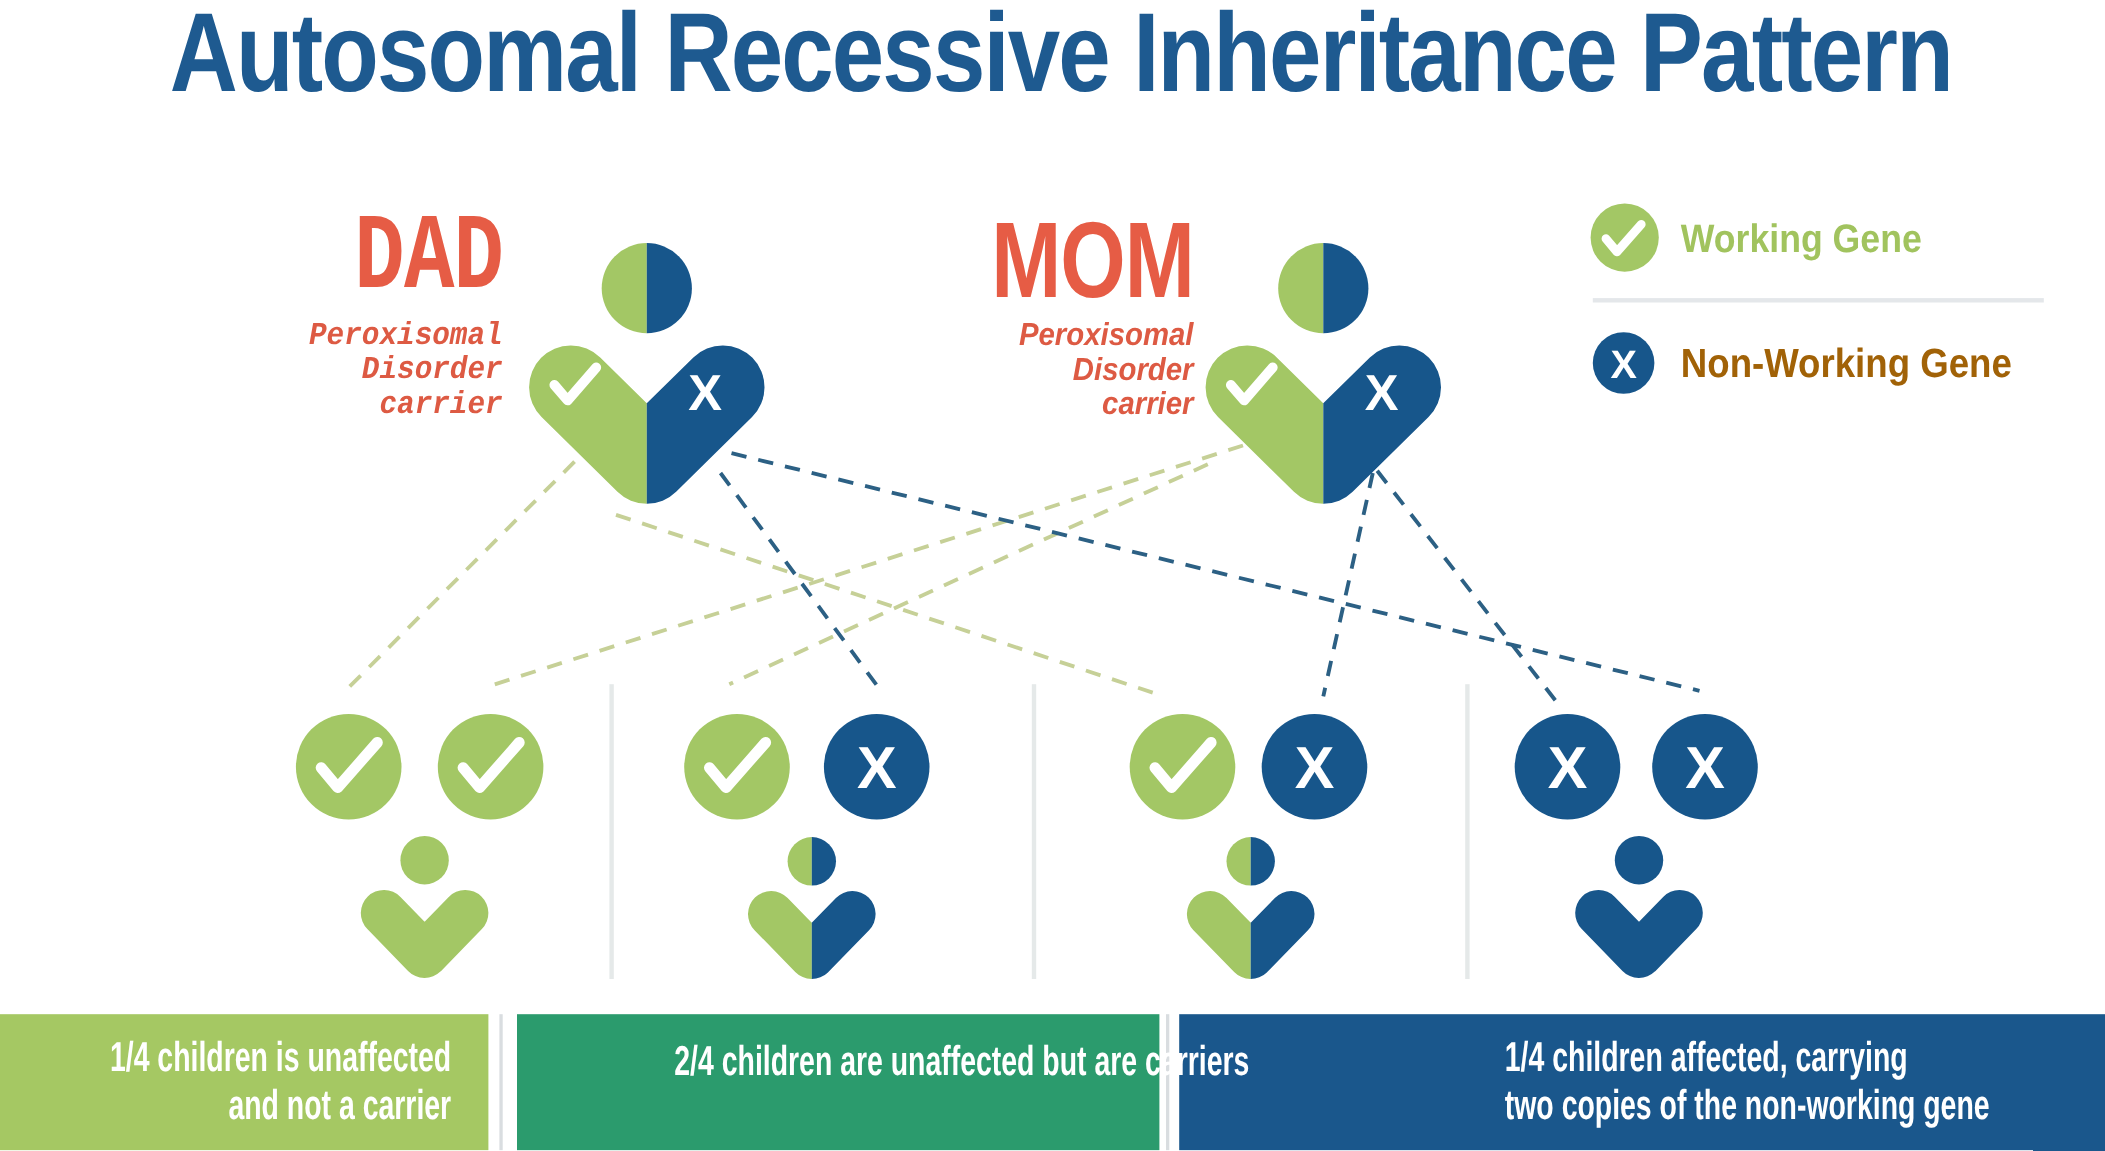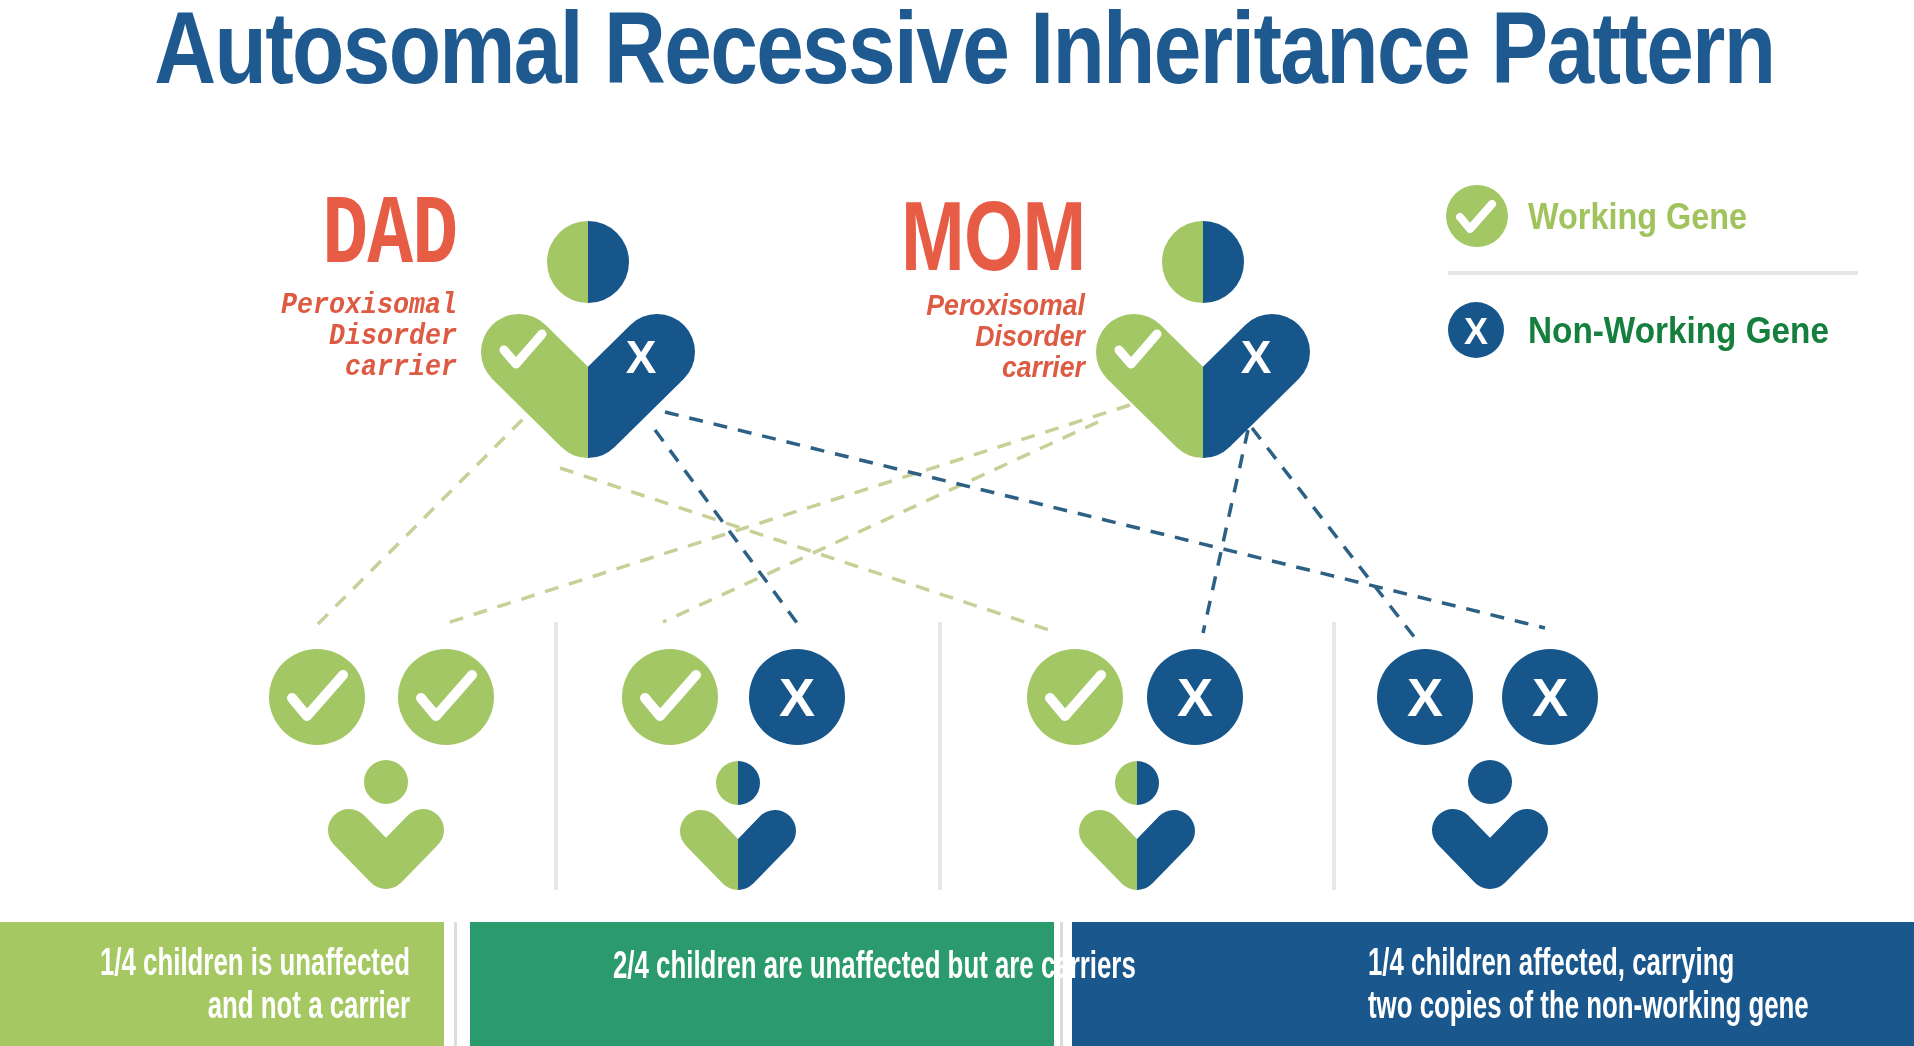--- a/index.html
+++ b/index.html
@@ -16,21 +16,21 @@
   .parent-label .pname{display:inline-block;transform:scaleX(0.78);transform-origin:right;
              font-size:98px;font-weight:bold;color:#e65c45;letter-spacing:-1px;line-height:92px;}
   .parent-label .psub{margin-top:8px;transform:scaleX(0.92);transform-origin:right;
              font-size:29px;font-weight:bold;font-style:italic;color:#dd5a43;line-height:31px;}
   .dad-label{left:157px;top:190px;width:300px;font-family:Liberation Mono, monospace;}
   .mom-label{left:785px;top:190px;width:300px;text-align:right;}
 
   .legend-label{position:absolute;white-space:nowrap;font-weight:bold;}
   .legend-label .cx{display:inline-block;transform:scaleX(0.9);transform-origin:left;}
   .legend-working{left:1528px;top:196px;font-size:36px;color:#a1c35e;}
-  .legend-nonworking{left:1528px;top:310px;font-size:37px;color:#15803d;}
+  .legend-nonworking{left:1528px;top:310px;font-size:37px;color:#a16207;}
 
   .bar{position:absolute;top:922px;height:124px;}
   .bar-1{left:0;width:444px;background:#a5c863;}
   .bar-2{left:470px;width:584px;background:#2b9b6d;}
   .bar-3{left:1072px;width:842px;background:#1a578c;}
   .bar-gap-divider{position:absolute;top:922px;width:3px;height:124px;background:#d9dde0;}
   .bar-text{position:absolute;color:#ffffff;font-weight:bold;font-size:38px;line-height:43px;white-space:nowrap;}
   .bt-1{top:941px;right:1504px;text-align:right;transform:scaleX(0.68);transform-origin:right;}
   .bt-2{top:944px;left:613px;transform:scaleX(0.68);transform-origin:left;}
   .bt-3{top:941px;left:1368px;transform:scaleX(0.68);transform-origin:left;}

